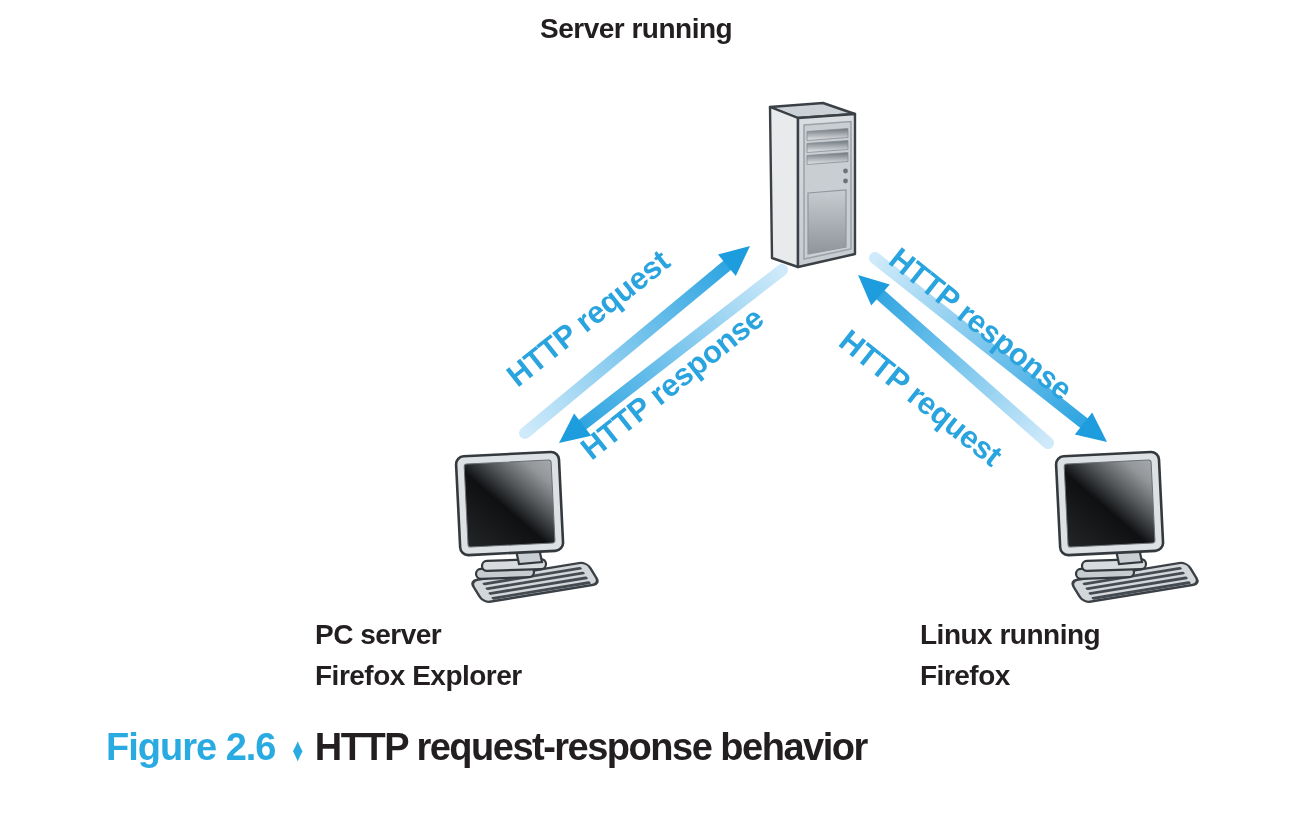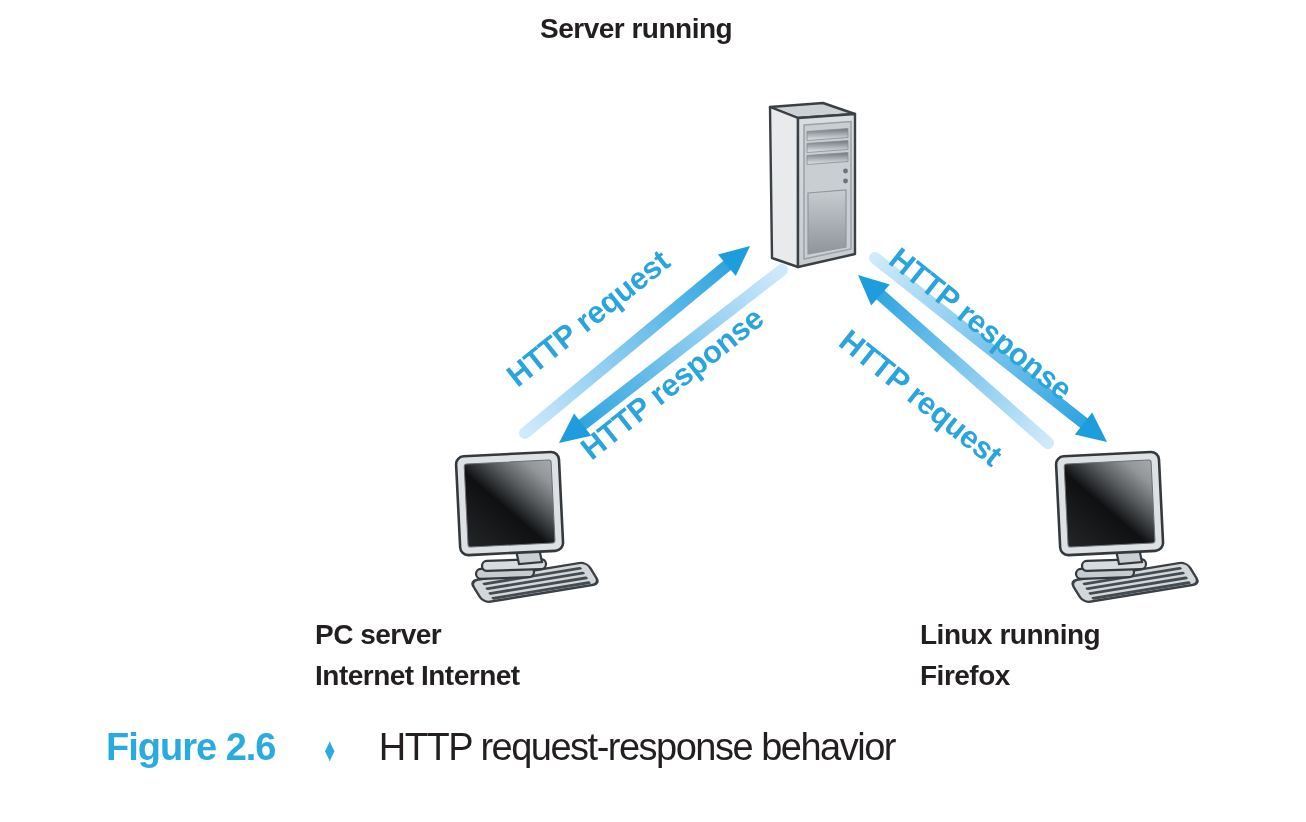--- a/index.html
+++ b/index.html
@@ -25,32 +25,31 @@
     font-size:31px;font-weight:700;letter-spacing:-0.3px;
     color:var(--arrow-label-blue,#2aa4df);
   }
   .lbl-lreq{left:523px;top:357px;transform-origin:0 100%;transform:rotate(-38.5deg);}
   .lbl-lres{left:597px;top:430px;transform-origin:0 100%;transform:rotate(-38.5deg);}
   .lbl-rres{left:905px;top:240px;transform-origin:0 0;transform:rotate(38.5deg);}
   .lbl-rreq{left:855px;top:322px;transform-origin:0 0;transform:rotate(38.5deg);}
   .caption{
     position:absolute;left:106px;top:726px;display:flex;align-items:baseline;
     white-space:nowrap;
-    gap:32px;
   }
   .cap-num{
     color:var(--caption-accent,#29abe2);font-size:38px;font-weight:800;
     letter-spacing:-1px;
   }
   .cap-diamond{
     color:var(--caption-accent,#29abe2);font-size:30px;
     display:inline-block;transform:scale(0.72,1.1);margin:0 10px 0 14px;
   }
   .cap-title{
-    color:var(--text-color,#231f20);font-size:38px;font-weight:400;
+    color:var(--text-color,#231f20);font-size:38px;font-weight:700;
     letter-spacing:-1.5px;
   }
 </style>
 </head>
 <body>
 
 <svg width="0" height="0" style="position:absolute" aria-hidden="true">
   <defs>
     <linearGradient id="bayGrad" x1="0" y1="0" x2="0" y2="1">
       <stop offset="0" stop-color="#6e767d"></stop>
@@ -160,21 +159,21 @@
 
   <svg class="art pc-left" width="215" height="185">
     <use href="#pc-symbol"></use>
   </svg>
   <svg class="art pc-right" width="215" height="185">
     <use href="#pc-symbol"></use>
   </svg>
 
   <div class="node-label pc-label-left">
     <div>PC server</div>
-    <div>Internet Internet</div>
+    <div>Firefox Explorer</div>
   </div>
   <div class="node-label pc-label-right">
     <div>Linux running</div>
     <div>Firefox</div>
   </div>
 
   <div class="caption">
     <span class="cap-num">Figure 2.6</span>
     <span class="cap-diamond">♦</span>
     <span class="cap-title">HTTP request-response behavior</span>

